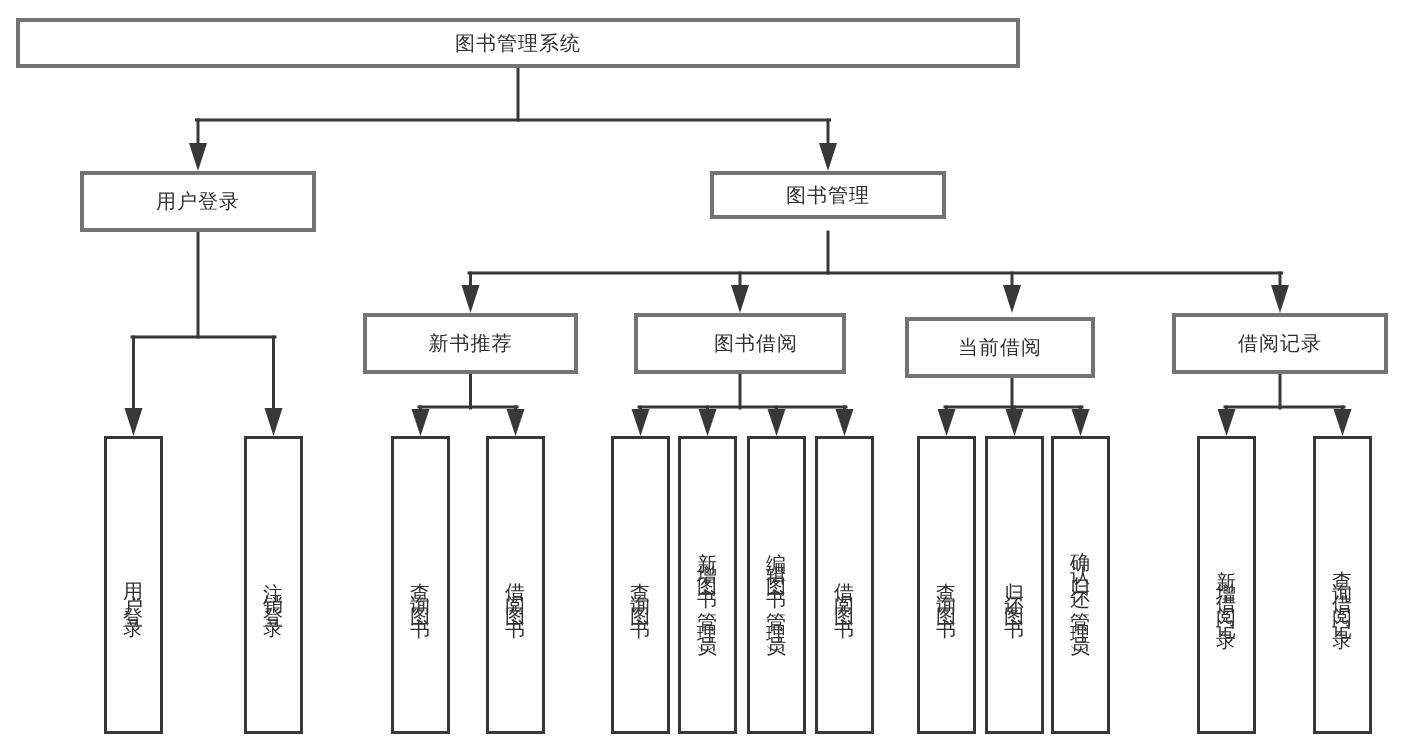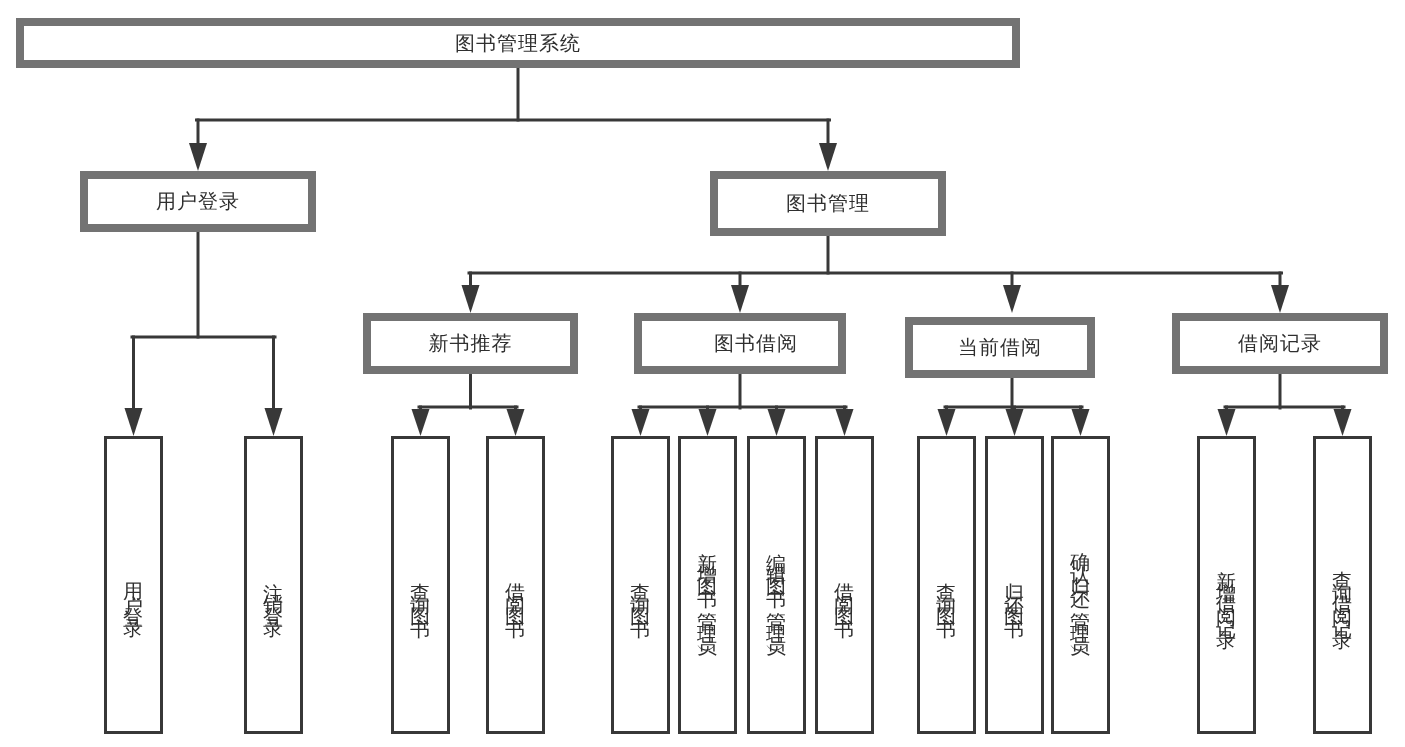--- a/index.html
+++ b/index.html
@@ -18,21 +18,21 @@
   }
   #connector-svg {
     position: absolute;
     left: 0;
     top: 0;
     z-index: 1;
   }
   .hbox {
     position: absolute;
     box-sizing: border-box;
-    border: 8px solid #737373;
+    border: 4px solid #737373;
     background: #ffffff;
     display: flex;
     align-items: center;
     justify-content: center;
     z-index: 2;
   }
   .hbox .lbl {
     font-size: 20px;
     letter-spacing: 1px;
     color: #2f2f2f;
@@ -150,21 +150,21 @@
     </g>
   </svg>
 
   <div class="hbox" style="left:16px; top:18px; width:1004px; height:50px;">
     <span class="lbl">图书管理系统</span>
   </div>
 
   <div class="hbox" style="left:80px; top:171px; width:236px; height:61px;">
     <span class="lbl">用户登录</span>
   </div>
-  <div class="hbox" style="left:710px; top:171px; width:236px; height:65px;text-align:right;">
+  <div class="hbox" style="left:710px; top:171px; width:236px; height:48px;text-align:right;">
     <span class="lbl">图书管理</span>
   </div>
 
   <div class="hbox" style="left:363px; top:313px; width:215px; height:61px;">
     <span class="lbl">新书推荐</span>
   </div>
   <div class="hbox" style="left:634px; top:313px; width:212px; height:61px;padding-left:32px;">
     <span class="lbl">图书借阅</span>
   </div>
   <div class="hbox" style="left:905px; top:317px; width:190px; height:61px;">

